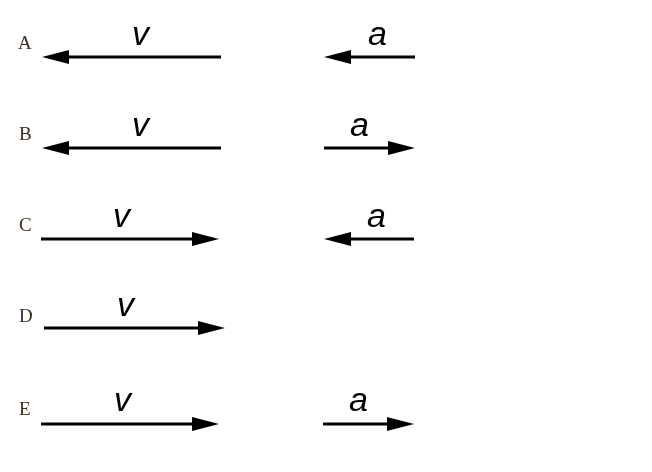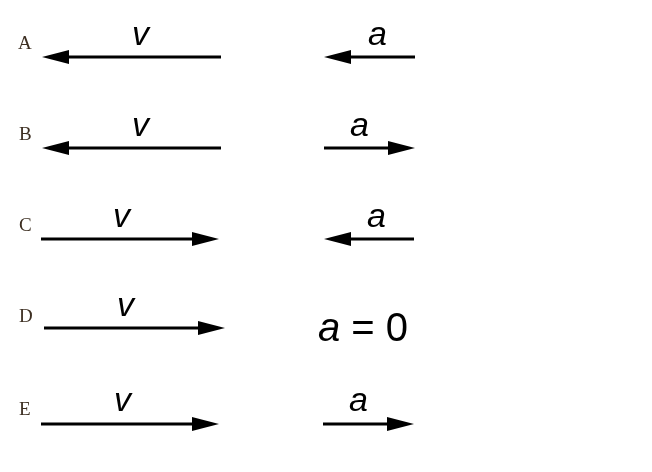--- a/index.html
+++ b/index.html
@@ -86,19 +86,18 @@
   <span class="opt-label" style="left:19px; top:124px;">B</span>
   <span class="sym" style="left:132px; top:107px;">v</span>
   <span class="sym" style="left:350px; top:107px;">a</span>
 
   <span class="opt-label" style="left:19px; top:215px;">C</span>
   <span class="sym" style="left:113px; top:198px;">v</span>
   <span class="sym" style="left:367px; top:198px;">a</span>
 
   <span class="opt-label" style="left:19px; top:306px;">D</span>
   <span class="sym" style="left:117px; top:287px;">v</span>
-  <span class="eq" style="left:318px; top:307px;"><i>a</i><span> = 0</span></span>
 
   <span class="opt-label" style="left:19px; top:399px;">E</span>
   <span class="sym" style="left:114px; top:382px;">v</span>
   <span class="sym" style="left:349px; top:382px;">a</span>
 
 </div>
 
 </body></html>

